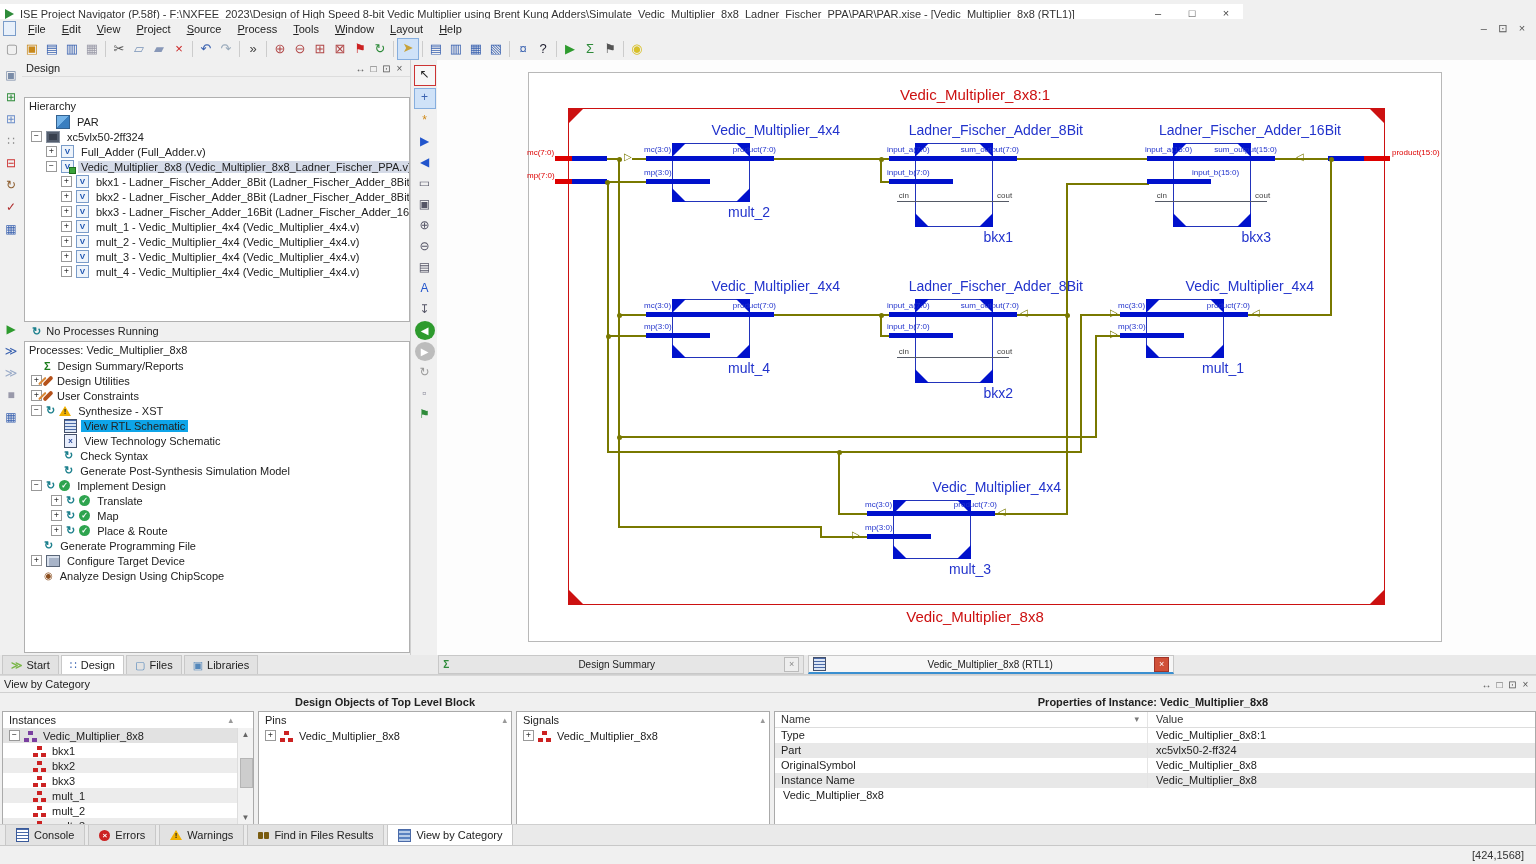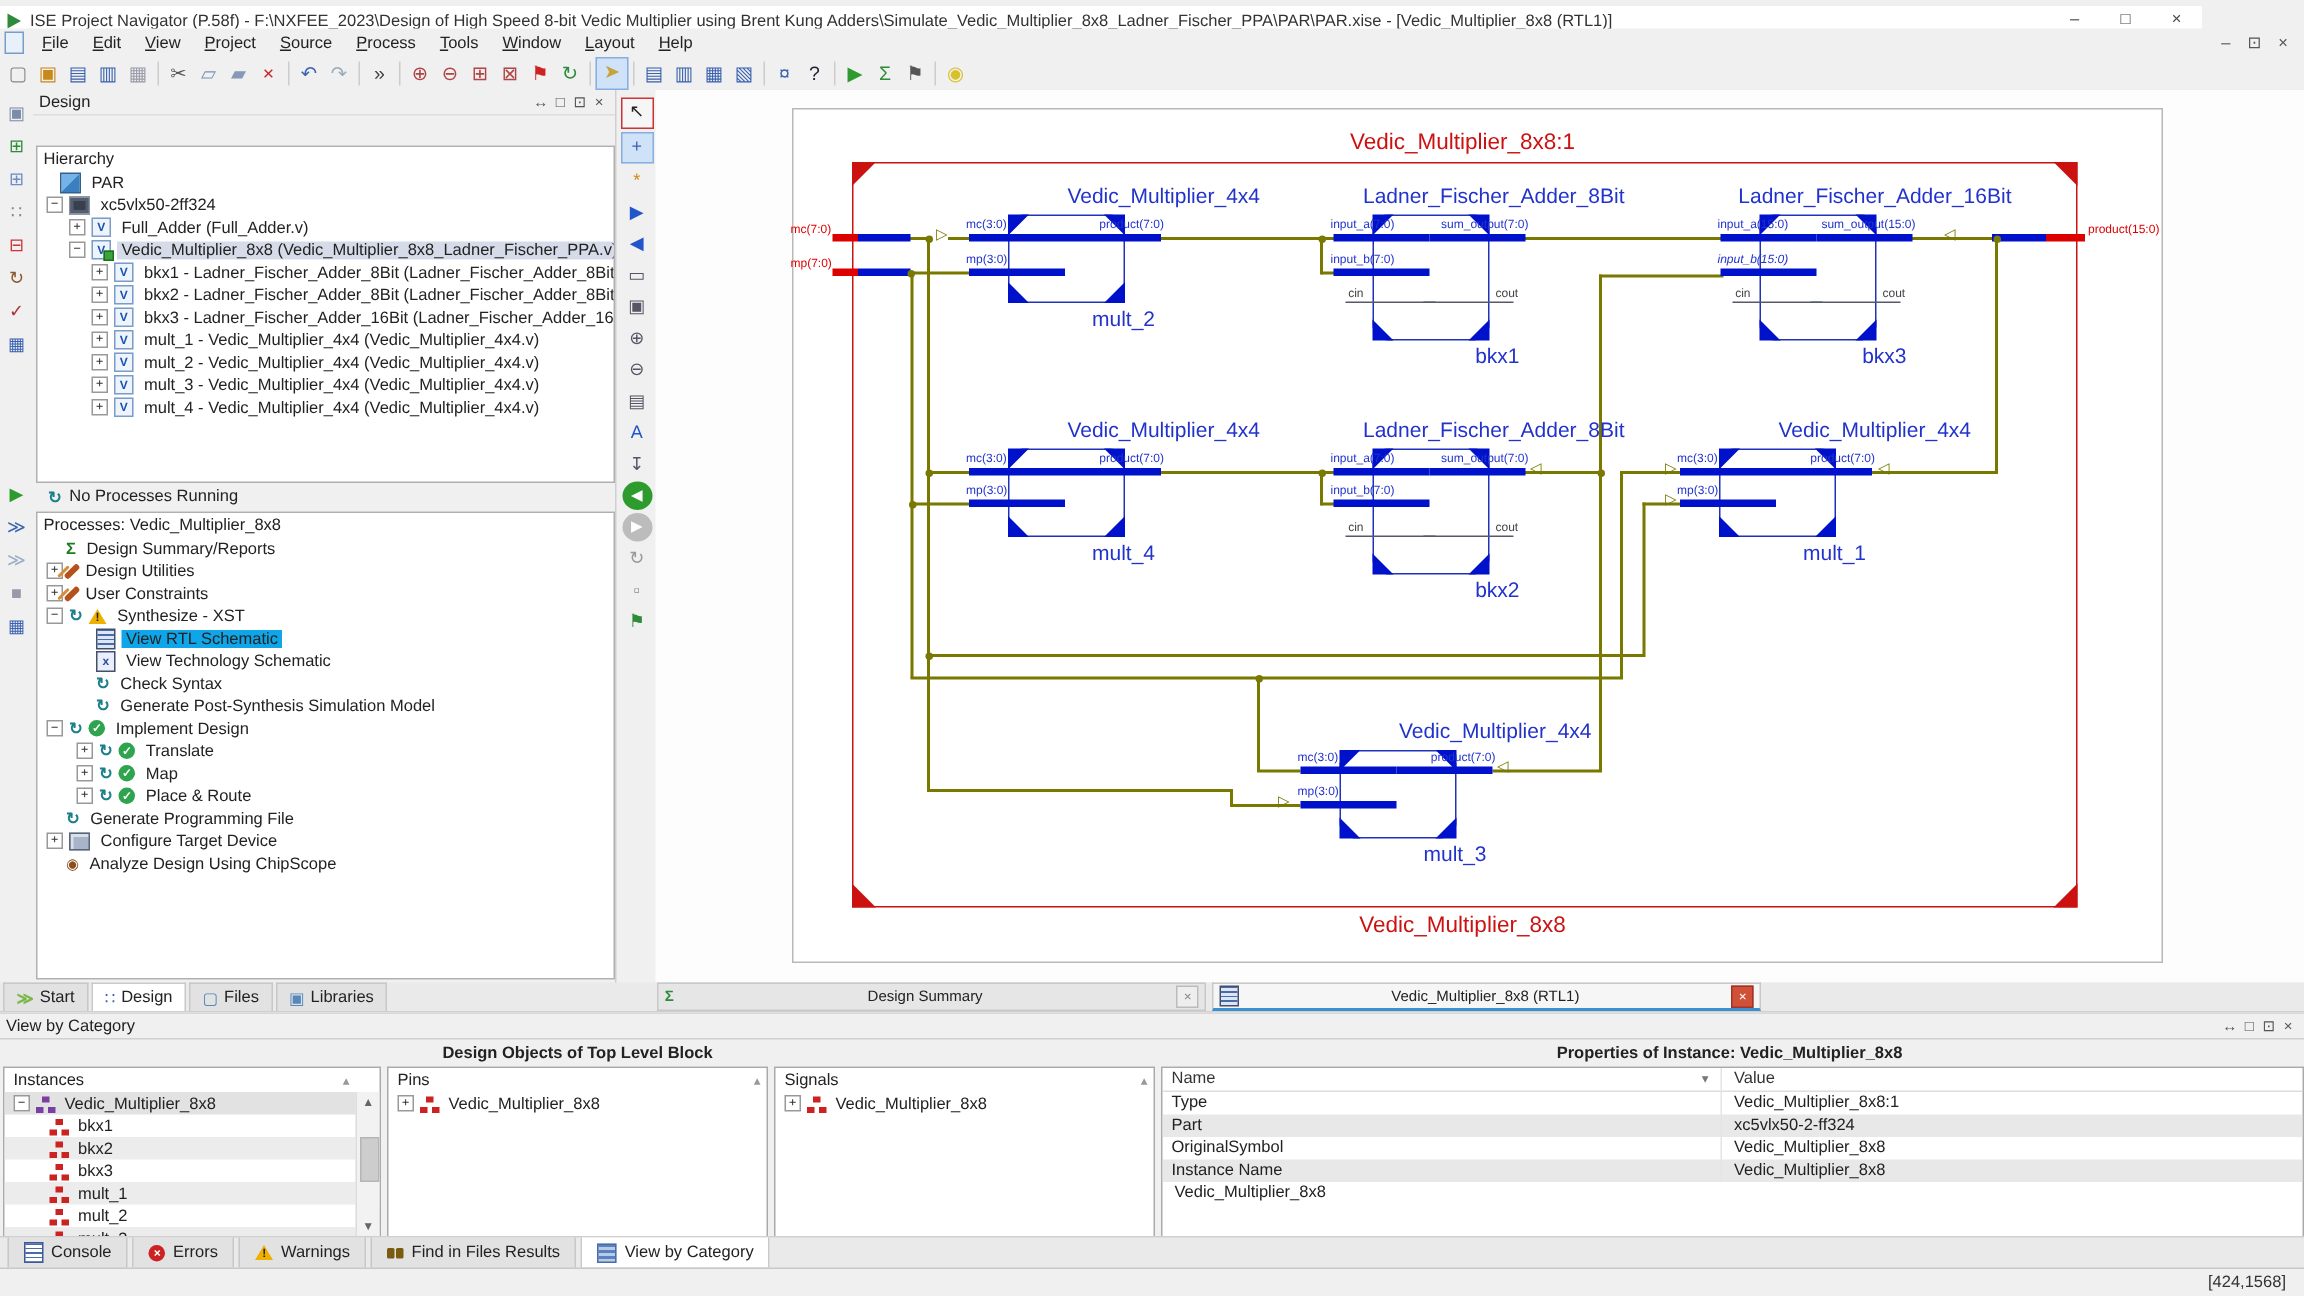--- a/index.html
+++ b/index.html
@@ -1,19 +1,19 @@
 <!DOCTYPE html>
 <html><head>
 <meta charset="utf-8">
 <style>
   html,body{margin:0;padding:0}
   #app{position:relative;width:1536px;height:864px;background:#f0f0f0;
        font-family:"Liberation Sans",sans-serif;font-size:11px;color:#222;overflow:hidden}
   
-  #titlebar{position:absolute;left:0;top:4px;width:1468px;height:19px;background:#fff;border-bottom:1px solid #e3e3e3;display:flex;align-items:center}
+  #titlebar{position:absolute;left:0;top:4px;width:1243px;height:19px;background:#fff;border-bottom:1px solid #e3e3e3;display:flex;align-items:center}
   #appicon{width:0;height:0;border-left:9px solid #2e8b3a;border-top:5px solid transparent;border-bottom:5px solid transparent;margin:0 6px 0 5px}
   #wtitle{font-size:11px;color:#333;white-space:nowrap}
   .wc{margin-left:auto}
   .wcbtn{width:34px;height:19px;text-align:center;line-height:18px;color:#444;display:inline-block;font-size:11px}
   #menubar{position:absolute;left:0;top:19px;width:1536px;height:19px;background:#f0f0f0;display:flex;align-items:center;border-bottom:1px solid #e6e6e6}
   .mdoc{width:11px;height:13px;background:#e8f0fa;border:1px solid #7a9cc9;margin:0 4px 0 3px}
   .mi{display:inline-block;padding:16px 8px;line-height:18px;color:#222}
   .mi::first-letter{text-decoration:underline}
   .mdi-ctl{margin-left:auto;margin-right:6px;color:#555}
   .mdi-ctl span{display:inline-block;width:16px;text-align:center}
@@ -205,21 +205,21 @@
   </div>
 
   <div id="design-panel">
     <div class="cap">
       <span>Design</span>
       <span class="capicons" id="design-cap-icons"><span>↔</span><span>□</span><span>⊡</span><span>×</span></span>
     </div>
     <div class="tbox" id="hier-box">
       <div class="boxlabel">Hierarchy</div>
       <div id="hier-rows">
-          <div class="trow" style="padding-left: 2px;">
+          <div class="trow" style="padding-left: 18px;">
             <span style="width: 13px; flex: 0 0 auto;"></span>
             <span class="tico">
               <span class="ico-project"></span>
             </span>
             <span class="lbl">PAR</span>
           </div>
           <div class="trow" style="padding-left: 6px;">
             <span class="exp">−</span>
             <span class="tico">
               <span class="ico-device"></span>
@@ -531,21 +531,21 @@
           <div class="blk-body" style="left: 1173px; top: 143px; width: 76px; height: 82px;">
             <div class="cw" style="border-width: 14px 14px 0px 0px; border-color: rgb(0, 17, 204) transparent transparent; left: -1px; top: -1px;"></div>
             <div class="cw" style="border-width: 0px 14px 14px 0px; border-color: transparent rgb(0, 17, 204) transparent transparent; right: -1px; top: -1px;"></div>
             <div class="cw" style="border-width: 14px 0px 0px 14px; border-color: transparent transparent transparent rgb(0, 17, 204); left: -1px; bottom: -1px;"></div>
             <div class="cw" style="border-width: 0px 0px 14px 14px; border-color: transparent transparent rgb(0, 17, 204); right: -1px; bottom: -1px;"></div>
           </div>
           <div class="blk-inst" style="left: 1151px; top: 229px; width: 120px; color: rgb(34, 51, 204);">bkx3</div>
           <div class="wire" style="left: 1147px; top: 156px; width: 64px; height: 5px; background: rgb(0, 17, 204);"></div>
           <div class="plbl" style="left: 1145px; top: 145px; width: 80px; color: rgb(34, 51, 204);">input_a(15:0)</div>
           <div class="wire" style="left: 1147px; top: 179px; width: 64px; height: 5px; background: rgb(0, 17, 204);"></div>
-          <div class="plbl" style="left: 1145px; top: 168px; width: 80px; color: rgb(34, 51, 204); font-style: italic;">input_b(15:0)</div>
+          <div class="plbl" style="left: 1192px; top: 168px; width: 80px; color: rgb(34, 51, 204);">input_b(15:0)</div>
           <div class="sline" style="left: 1155px; top: 201px; width: 60px;"></div>
           <div class="slbl" style="left: 1129px; top: 191px; width: 38px; text-align: right;">cin</div>
           <div class="wire" style="left: 1211px; top: 156px; width: 64px; height: 5px; background: rgb(0, 17, 204);"></div>
           <div class="plbl" style="left: 1205px; top: 145px; width: 72px; text-align: right; color: rgb(34, 51, 204);">sum_output(15:0)</div>
           <div class="sline" style="left: 1207px; top: 201px; width: 60px;"></div>
           <div class="slbl" style="left: 1255px; top: 191px; width: 38px;">cout</div>
           <div class="blk-title" style="left: 580px; top: 278px; width: 260px; color: rgb(34, 51, 204);">Vedic_Multiplier_4x4</div>
           <div class="blk-body" style="left: 672px; top: 299px; width: 76px; height: 57px;">
             <div class="cw" style="border-width: 14px 14px 0px 0px; border-color: rgb(0, 17, 204) transparent transparent; left: -1px; top: -1px;"></div>
             <div class="cw" style="border-width: 0px 14px 14px 0px; border-color: transparent rgb(0, 17, 204) transparent transparent; right: -1px; top: -1px;"></div>

